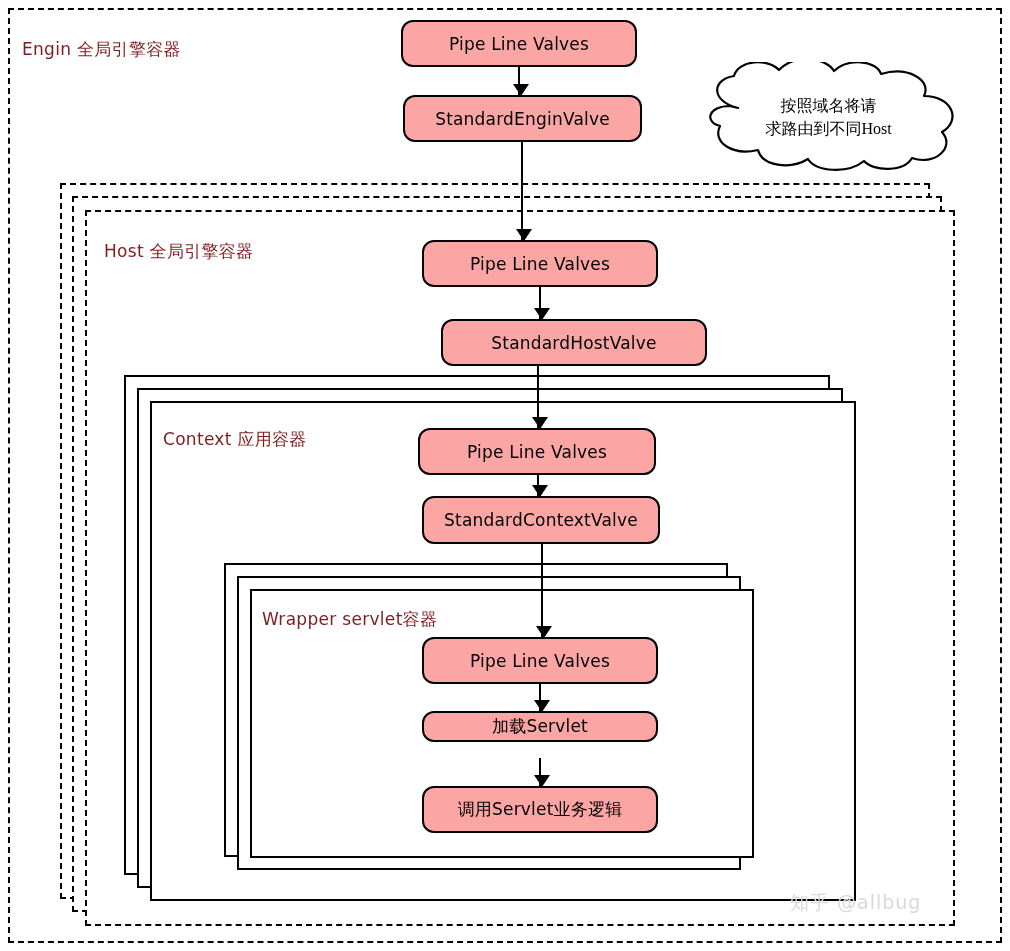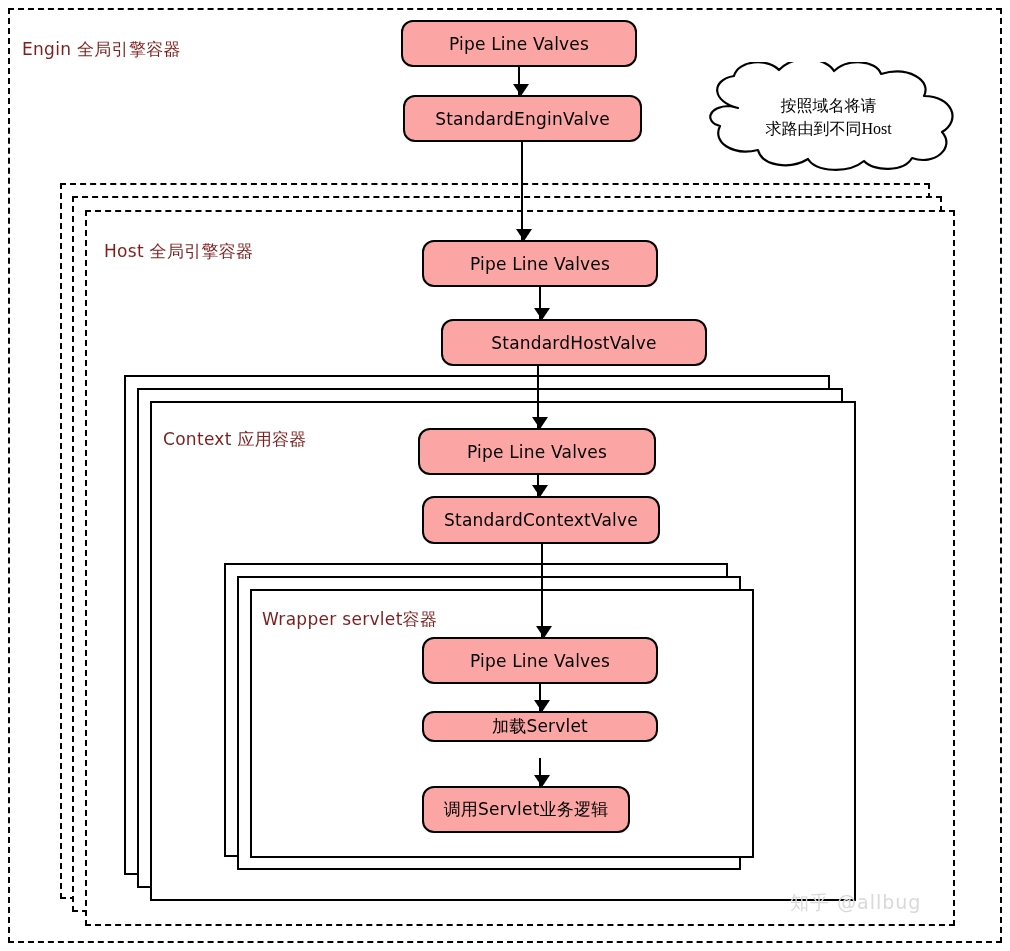--- a/index.html
+++ b/index.html
@@ -129,21 +129,21 @@
 
   <div class="node" style="left:418px;top:428px;width:238px;height:47px;">Pipe Line Valves</div>
   <div class="arrow" style="left:537px;top:475px;height:21px;"></div>
   <div class="node" style="left:422px;top:496px;width:238px;height:48px;">StandardContextValve</div>
   <div class="arrow" style="left:541px;top:543px;height:94px;"></div>
 
   <div class="node" style="left:422px;top:637px;width:236px;height:47px;">Pipe Line Valves</div>
   <div class="arrow" style="left:539px;top:684px;height:27px;"></div>
   <div class="node" style="left:422px;top:711px;width:236px;height:31px;">加载Servlet</div>
   <div class="arrow" style="left:539px;top:758px;height:28px;"></div>
-  <div class="node" style="left:422px;top:786px;width:208px;height:47px;">调用Servlet业务逻辑</div>
+  <div class="node" style="left:422px;top:786px;width:236px;height:47px;">调用Servlet业务逻辑</div>
 
   <div class="cloud" style="left:676px;top:62px;width:305px;height:110px;font-family:Liberation Serif, serif;">
     <svg width="305" height="110" viewBox="0 0 305 110">
       <path d="
         M 62 46
         C 36 40, 34 18, 58 14
         C 62 -2, 92 -4, 103 8
         C 118 -8, 150 -5, 158 9
         C 172 -4, 200 -2, 205 12
         C 232 4, 256 18, 248 34

